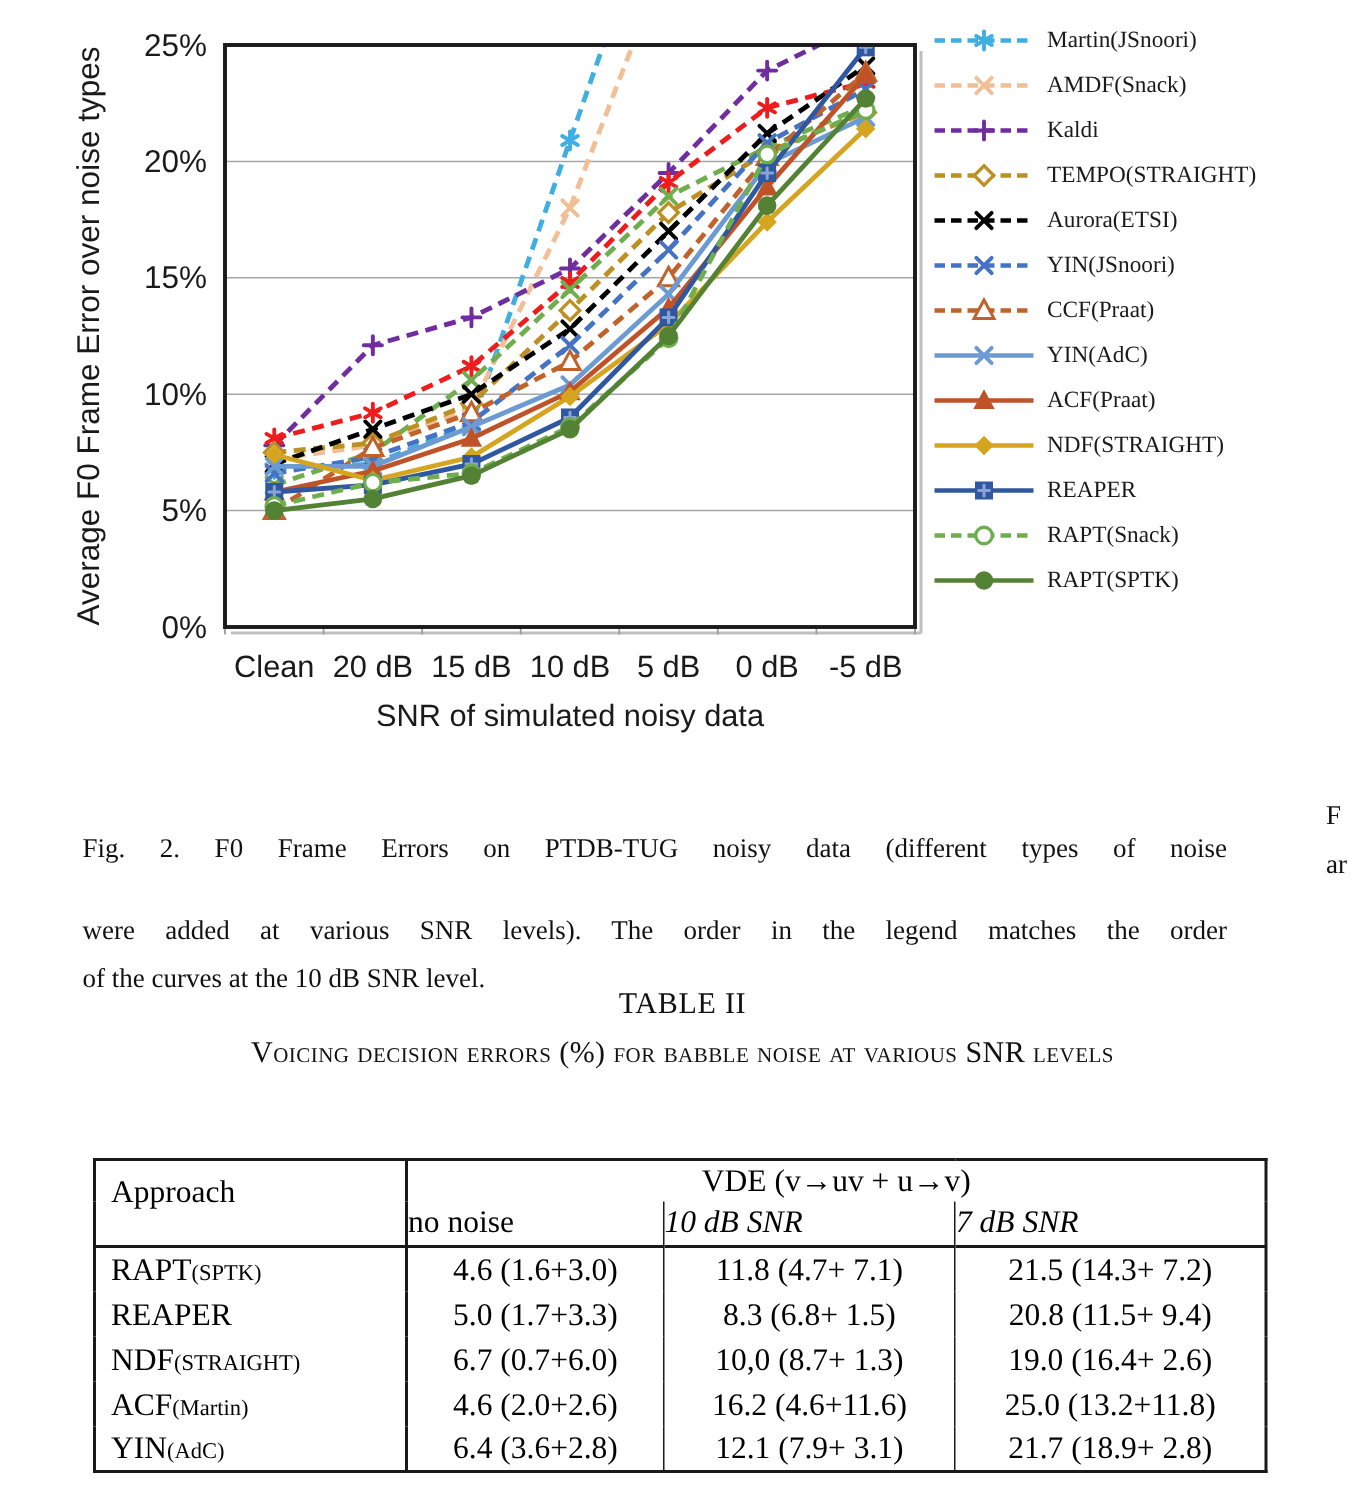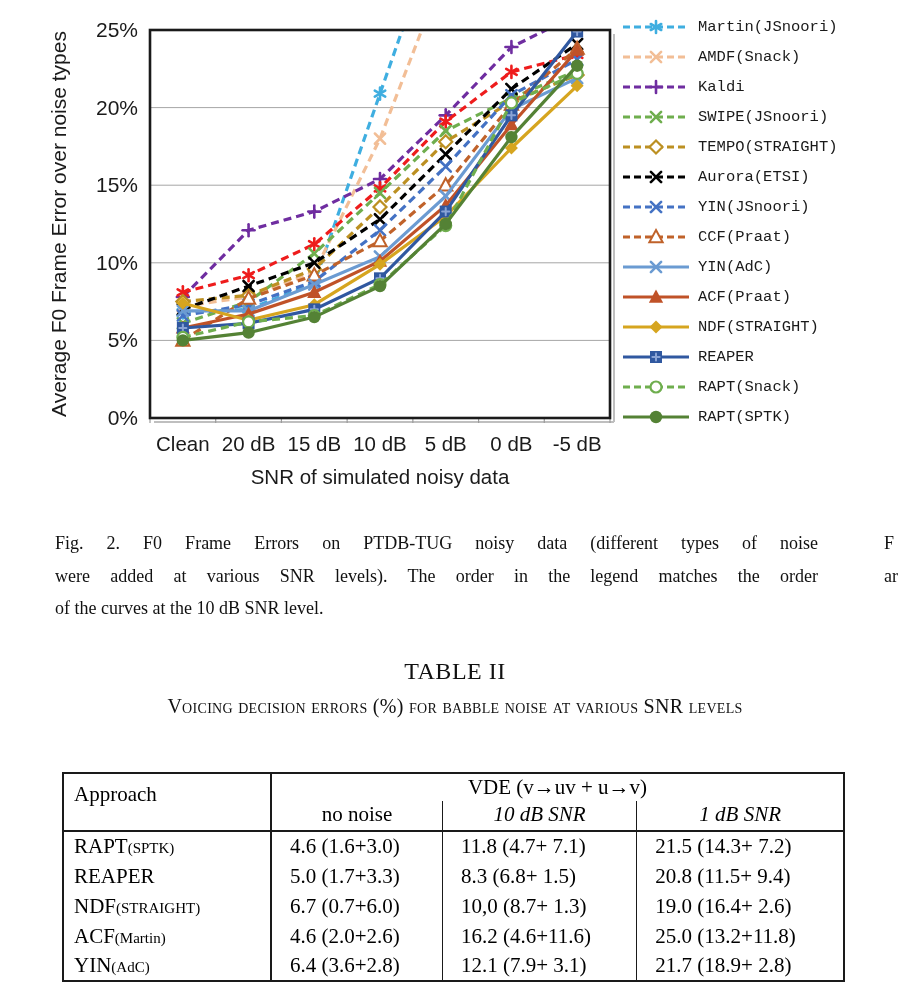--- a/index.html
+++ b/index.html
@@ -4,47 +4,47 @@
 <style>
   html,body{margin:0;padding:0;background:#ffffff;}
   #page{position:relative;width:904px;height:1004px;background:#fff;overflow:hidden;
         font-family:"Liberation Serif", serif;color:#111;}
 
   
   #chart-wrap{position:absolute;left:0;top:0;width:620px;height:505px;}
   #legend{position:absolute;left:622px;top:12px;width:280px;}
   .legend-row{display:flex;align-items:center;height:30px;}
   .legend-sample{width:68px;height:20px;flex:0 0 68px;margin-right:8px;}
-  .legend-label{font-family:Liberation Mono, monospace;font-size:15.5px;color:#1a1a1a;
+  .legend-label{font-family:Liberation Serif, serif;font-size:15.5px;color:#1a1a1a;
                 white-space:nowrap;}
 
   
   #fig-caption{position:absolute;left:55px;top:527px;width:763px;
                font-size:18px;line-height:32.5px;}
   .cap-line{text-align:justify;}
-  .cap-line.just{text-align-last:justify;}
+  .cap-line.just{text-align-last:justify;margin-top:22px;}
   #col-fragment{position:absolute;left:884px;top:527px;width:24px;
                 font-size:18px;line-height:32.5px;}
 
   
   #table-head-block{position:absolute;left:55px;top:658px;width:800px;text-align:center;}
-  #table-label{font-size:24px;letter-spacing:.5px;}
+  #table-label{font-size:20px;letter-spacing:.5px;}
   #table-caption{font-variant:small-caps;font-size:20px;line-height:29px;margin-top:7px;
                  letter-spacing:.3px;}
   #vde-table{position:absolute;left:62px;top:772px;width:783px;border-collapse:collapse;
              font-size:21px;color:#000;}
   #vde-table th{font-weight:normal;}
   #vde-table, .outer{border:2px solid #1a1a1a;}
   th.approach-h{width:194px;text-align:left;padding:2px 2px 17px 10px;
                 border-right:2px solid #1a1a1a;border-bottom:2px solid #1a1a1a;}
   th.vde-h{text-align:center;padding:1px 0;}
-  th.sub-h{text-align:center;padding:1px 0 3px 0;border-bottom:2px solid #1a1a1a;margin-top:12px;}
+  th.sub-h{text-align:left;padding:1px 0 3px 0;border-bottom:2px solid #1a1a1a;margin-top:12px;}
   th.sub-h + th.sub-h{border-left:1.5px solid #1a1a1a;font-style:italic;}
   td.app{ text-align:left;padding:1px 2px 1px 10px;border-right:2px solid #1a1a1a;}
-  td.num{text-align:left;padding:1px 18px;}
+  td.num{text-align:center;padding:1px 18px;}
   td.num + td.num{border-left:1.5px solid #1a1a1a;}
   .sub{font-size:15px;}
   tr.body-row{height:30px;}
 </style>
 </head>
 <body>
 
 <div id="page">
 
   <div id="chart-wrap">
@@ -325,28 +325,20 @@
       <div class="legend-row">
         <svg width="68" height="20" viewBox="0 0 68 20" class="legend-sample">
           <line x1="1" y1="10" x2="67" y2="10" stroke="#6F2DA0" stroke-width="3" stroke-dasharray="7,4"></line>
           <line x1="28" y1="10" x2="40" y2="10" stroke="#6F2DA0" stroke-width="2.6" stroke-linecap="round"></line>
           <line x1="34" y1="4" x2="34" y2="16" stroke="#6F2DA0" stroke-width="2.6" stroke-linecap="round"></line>
         </svg>
         <span class="legend-label">Kaldi</span>
       </div>
       <div class="legend-row">
         <svg width="68" height="20" viewBox="0 0 68 20" class="legend-sample">
-          <line x1="1" y1="10" x2="67" y2="10" stroke="#6FAE4E" stroke-width="3" stroke-dasharray="7,4"></line>
-          <line x1="28.9" y1="4.9" x2="39.1" y2="15.1" stroke="#6FAE4E" stroke-width="2.6" stroke-linecap="round"></line>
-          <line x1="28.9" y1="15.1" x2="39.1" y2="4.9" stroke="#6FAE4E" stroke-width="2.6" stroke-linecap="round"></line>
-        </svg>
-        <span class="legend-label">SWIPE(JSnoori)</span>
-      </div>
-      <div class="legend-row">
-        <svg width="68" height="20" viewBox="0 0 68 20" class="legend-sample">
           <line x1="1" y1="10" x2="67" y2="10" stroke="#BC9022" stroke-width="3" stroke-dasharray="7,4"></line>
           <polygon points="34,3.5 40.5,10 34,16.5 27.5,10" fill="#fff" stroke="#BC9022" stroke-width="2.2"></polygon>
         </svg>
         <span class="legend-label">TEMPO(STRAIGHT)</span>
       </div>
       <div class="legend-row">
         <svg width="68" height="20" viewBox="0 0 68 20" class="legend-sample">
           <line x1="1" y1="10" x2="67" y2="10" stroke="#000000" stroke-width="3" stroke-dasharray="7,4"></line>
           <line x1="28.9" y1="4.9" x2="39.1" y2="15.1" stroke="#000000" stroke-width="2.6" stroke-linecap="round"></line>
           <line x1="28.9" y1="15.1" x2="39.1" y2="4.9" stroke="#000000" stroke-width="2.6" stroke-linecap="round"></line>
@@ -433,21 +425,21 @@
 
   <table id="vde-table">
     <thead>
       <tr>
         <th class="approach-h" rowspan="2">Approach</th>
         <th class="vde-h" colspan="3">VDE (v→uv + u→v)</th>
       </tr>
       <tr>
         <th class="sub-h">no noise</th>
         <th class="sub-h">10 dB SNR</th>
-        <th class="sub-h">1 dB SNR</th>
+        <th class="sub-h">7 dB SNR</th>
       </tr>
     </thead>
     <tbody id="table-body">
         <tr class="body-row">
           <td class="app">RAPT<span class="sub">(SPTK)</span></td>
           <td class="num">4.6 (1.6+3.0)</td>
           <td class="num">11.8 (4.7+ 7.1)</td>
           <td class="num">21.5 (14.3+ 7.2)</td>
         </tr>
         <tr class="body-row">

